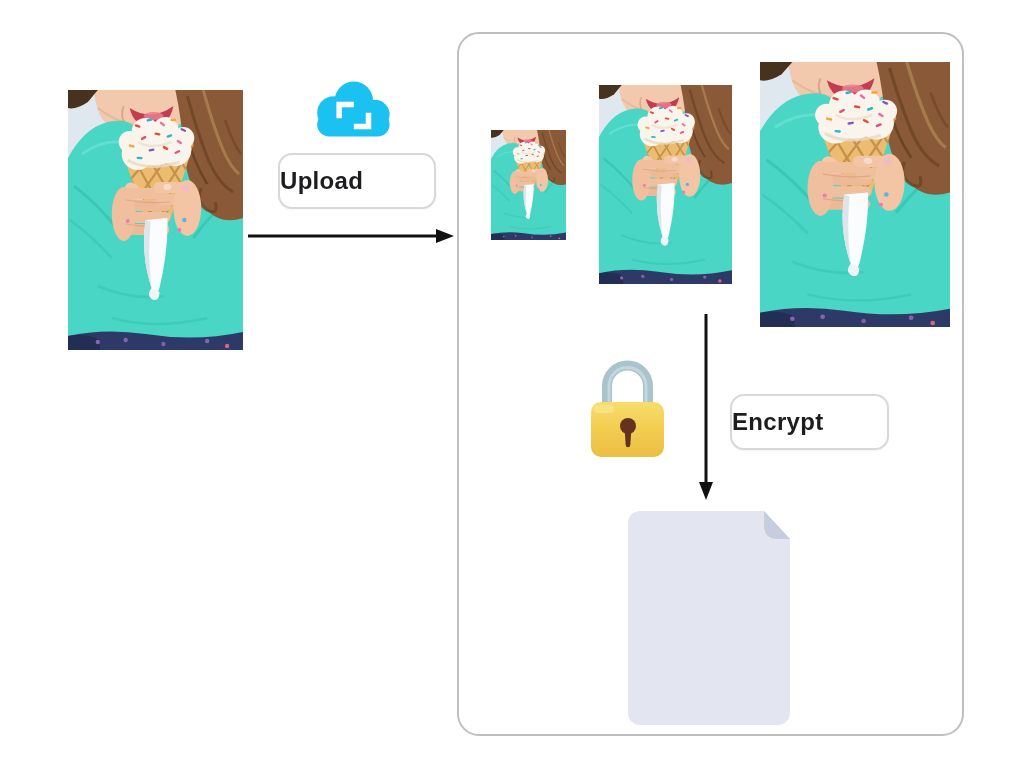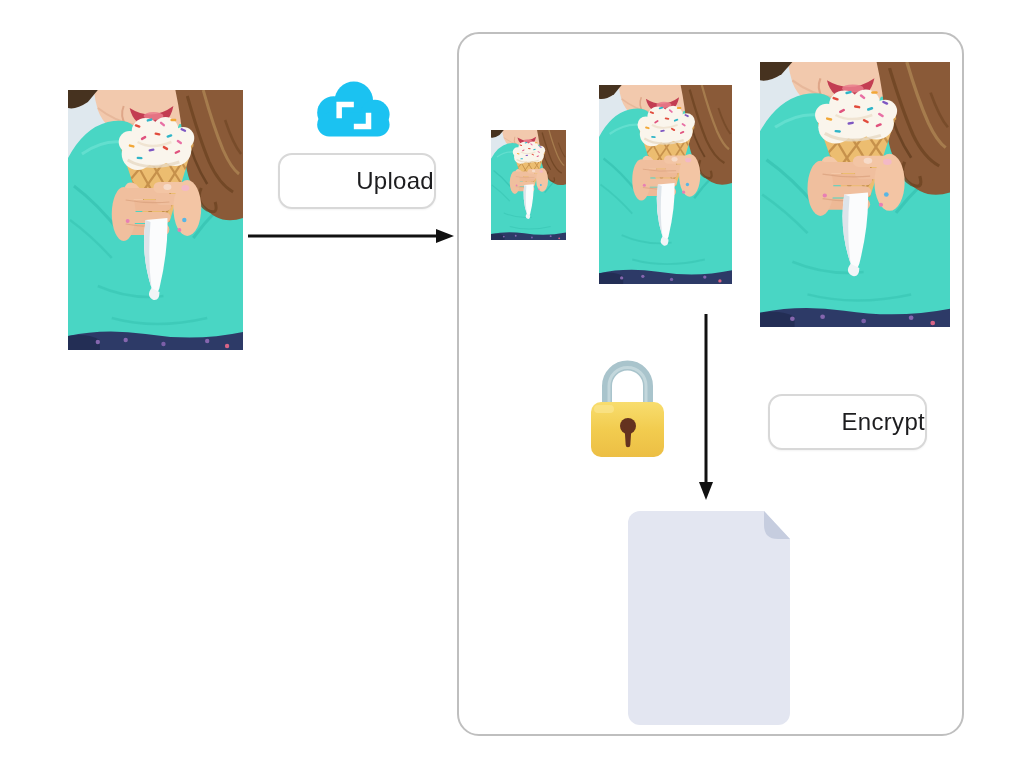--- a/index.html
+++ b/index.html
@@ -37,31 +37,31 @@
     border:2px solid var(--c-container-border);
     border-radius:22px;
     background:#fff;
   }
   .photo-small {left:32px;top:96px;width:75px;height:110px;}
   .photo-medium{left:140px;top:51px;width:133px;height:199px;}
   .photo-large {left:301px;top:28px;width:190px;height:265px;}
 
   
   .flow-button{
-    display:flex;align-items:center;justify-content:flex-end;
+    display:flex;align-items:center;justify-content:flex-start;
     background:var(--c-button-bg);
     border:2px solid var(--c-button-border);
     border-radius:14px;
-    font-size:24px;font-weight:400;letter-spacing:.3px;
+    font-size:24px;font-weight:700;letter-spacing:.3px;
     color:var(--c-button-text);
     box-shadow:0 1px 2px rgba(0,0,0,.05);
     cursor:pointer;
   }
   .upload-button{left:278px;top:153px;width:158px;height:56px;}
-  .encrypt-button{left:271px;top:360px;width:159px;height:56px;margin-left:38px;}
+  .encrypt-button{left:271px;top:360px;width:159px;height:56px;}
 
   
   .cloud-icon{left:306px;top:76px;width:92px;height:66px;}
   .cloud-icon .cloud-body{fill:var(--c-cloud);}
   .cloud-icon .bracket{stroke:var(--c-cloud-bracket);stroke-width:6;fill:none;stroke-linecap:butt;stroke-linejoin:miter;}
 
   .lock-icon{left:131px;top:325px;width:75px;height:100px;}
   .doc-icon{left:169px;top:477px;width:162px;height:214px;}
 
   .arrow svg{display:block;}

